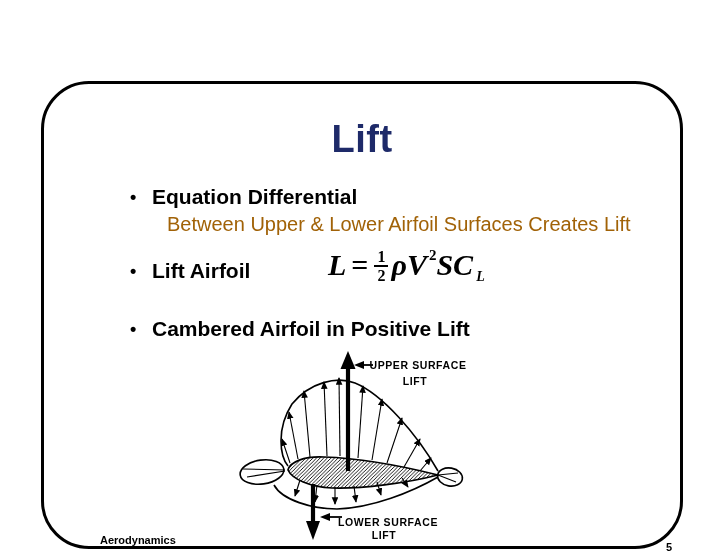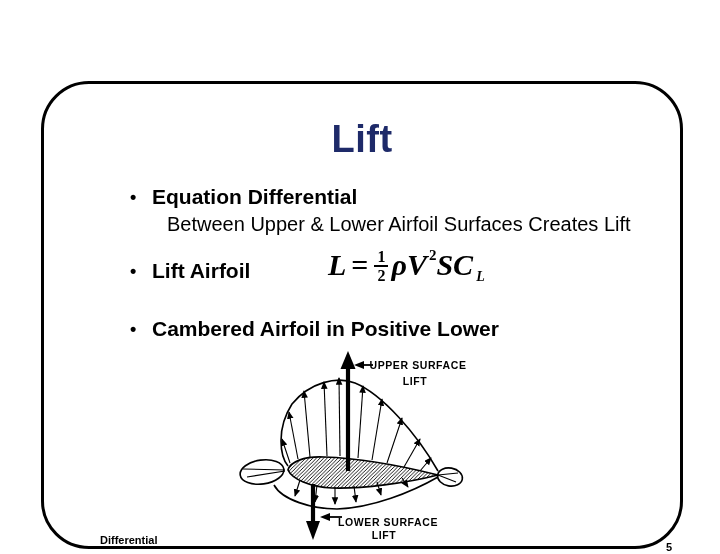--- a/index.html
+++ b/index.html
@@ -46,21 +46,21 @@
     vertical-align:1px;
   }
   .b1{top:144px;}
   .b2{top:218px;}
   .b3{top:276px;}
   .subline{
     position:absolute;
     left:167px;top:172px;
     font-size:20px;
     font-weight:normal;
-    color:#000000;
+    color:#a16207;
     white-space:nowrap;
   }
   .equation{
     position:absolute;
     left:328px;top:206px;
     font-family:"Liberation Serif", serif;
     font-style:italic;
     font-weight:bold;
     font-size:30px;
     color:#000000;
@@ -148,21 +148,21 @@
       <span class="den">2</span>
     </span>
     <span>ρ</span>
     <span>V</span>
     <sup>2</sup>
     <span>SC</span>
     <sub>L</sub>
   </div>
 
   <div class="bullet b3">
-    <span class="dot">•</span><span>Cambered Airfoil in Positive Lower</span>
+    <span class="dot">•</span><span>Cambered Airfoil in Positive Lift</span>
   </div>
 
   <svg class="diagram" width="252" height="202" viewBox="0 0 252 202">
     <defs>
       <pattern id="hatch" width="3.6" height="3.6" patternUnits="userSpaceOnUse">
         <path d="M0 3.6 L3.6 0" stroke="#000" stroke-width="0.9"></path>
       </pattern>
       <marker id="ah" markerWidth="8" markerHeight="8" refX="6.2" refY="3" orient="auto">
         <path d="M0,0 L7,3 L0,6 Z" fill="#000"></path>
       </marker>
@@ -226,16 +226,16 @@
     <text x="185" y="42" text-anchor="middle">LIFT</text>
 
     <g>
       <line x1="98" y1="174" x2="112" y2="174" stroke="#000" stroke-width="1.8"></line>
       <polygon points="90,174 100,170 100,178" fill="#000"></polygon>
     </g>
     <text x="158" y="183" text-anchor="middle">LOWER SURFACE</text>
     <text x="154" y="196" text-anchor="middle">LIFT</text>
   </svg>
 
-  <div class="footer-left">Differential</div>
+  <div class="footer-left">Aerodynamics</div>
   <div class="page-number">5</div>
 
 </div>
 
 </body></html>

